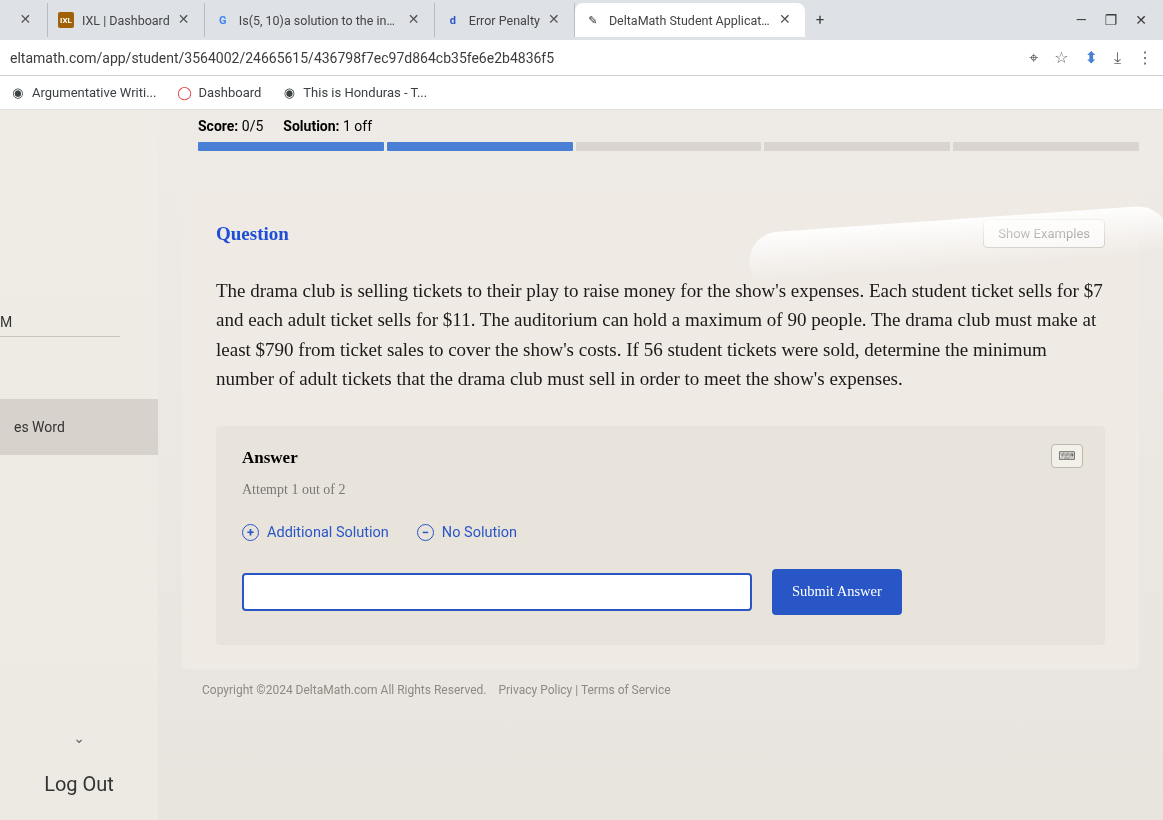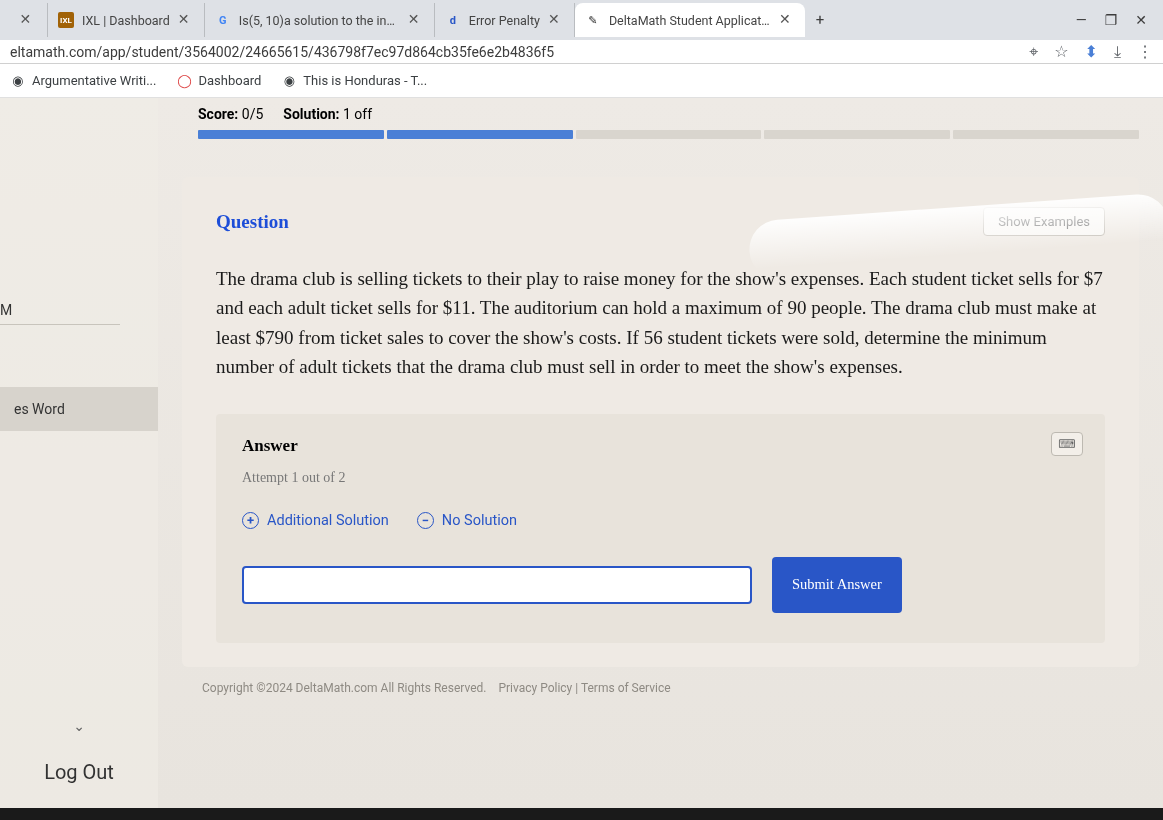--- a/index.html
+++ b/index.html
@@ -11,34 +11,34 @@
 .tab.active { background:#fff; }
 .tab.inactive { background:transparent; border-right:1px solid #b9bcc0; border-radius:0; }
 .tab .favicon { width:16px; height:16px; flex-shrink:0; display:flex; align-items:center; justify-content:center; font-size:11px; }
 .tab .label { white-space:nowrap; overflow:hidden; text-overflow:ellipsis; flex:1; }
 .tab .close { width:16px; height:16px; color:#555; font-size:14px; line-height:1; flex-shrink:0; }
 .tab-actions { display:flex; align-items:center; gap:14px; margin-left:6px; color:#3c3c3c; }
 .tab-actions span { font-size:15px; width:18px; text-align:center; cursor:pointer; }
 .window-ctrl { margin-left:auto; display:flex; gap:18px; padding-right:8px; color:#3c3c3c; }
 .window-ctrl span { font-size:14px; cursor:pointer; }
 
-.addr-bar { background:#fff; height:24px; display:flex; align-items:center; padding:0 10px; gap:12px; border-bottom:1px solid #d0d0d0; }
+.addr-bar { background:#fff; height:36px; display:flex; align-items:center; padding:0 10px; gap:12px; border-bottom:1px solid #d0d0d0; }
 .url { font-size:14px; color:#3c3c3c; flex:1; }
 .addr-icons { display:flex; align-items:center; gap:16px; color:#5f6368; }
 .addr-icons span { font-size:16px; cursor:pointer; }
 
 .bookmarks { background:#fff; height:34px; display:flex; align-items:center; padding:0 10px; gap:20px; font-size:13px; color:#3c4043; border-bottom:1px solid #e0e0e0; }
 .bookmarks .bm { display:flex; align-items:center; gap:6px; cursor:pointer; }
 .bookmarks .bm .bico { width:16px; height:16px; display:flex; align-items:center; justify-content:center; }
 
 .content { display:flex; height:calc(100% - 110px); background:linear-gradient(180deg,#eeeae5 0%,#e8e4de 100%); }
 
 .sidebar { width:158px; background:rgba(240,236,230,0.6); display:flex; flex-direction:column; padding-top:20px; }
 .side-blank { flex:1; }
-.side-item { height:44px; display:flex; align-items:center; padding-left:14px; font-size:14px; color:#333; }
+.side-item { height:56px; display:flex; align-items:center; padding-left:14px; font-size:14px; color:#333; }
 .side-item.sel { background:#d7d3cc; }
 .side-divider { height:1px; background:#c8c4bc; margin:2px 0; width:120px; }
 .side-M { font-size:14px; color:#333; padding:4px 0 4px 0; }
 .expand { text-align:center; color:#666; font-size:14px; padding:8px 0; cursor:pointer; }
 .logout { text-align:center; font-size:20px; color:#333; padding:18px 0 24px; cursor:pointer; }
 
 .main { flex:1; padding:0 24px 20px 24px; overflow:auto; }
 .score-row { display:flex; gap:20px; font-size:14px; padding:8px 0 8px 16px; }
 .score-row .k { font-weight:700; }
 .progress-bar { display:flex; gap:3px; padding:0 0 8px 16px; }
@@ -55,21 +55,21 @@
 .answer-box { background:#e8e3db; border-radius:4px; padding:22px 26px 30px; position:relative; }
 .ans-head { display:flex; align-items:baseline; gap:14px; margin-bottom:26px;flex-direction:column; }
 .ans-title { font-weight:700; font-size:17px; font-family:Georgia,serif; }
 .ans-sub { color:#777; font-size:14px; font-family:Georgia,serif; }
 .keyb { position:absolute; top:18px; right:22px; width:32px; height:24px; border:1px solid #bdb9b1; border-radius:4px; display:flex; align-items:center; justify-content:center; font-size:12px; color:#666; background:#f3efe9; cursor:pointer; }
 .sol-row { display:flex; align-items:center; gap:28px; margin-bottom:28px; }
 .sol-btn { display:flex; align-items:center; gap:8px; color:#2956c7; font-size:14.5px; cursor:pointer; }
 .sol-btn .circ { width:17px; height:17px; border:1.5px solid #2956c7; border-radius:50%; display:flex; align-items:center; justify-content:center; font-size:13px; line-height:1; font-weight:700; }
 .input-row { display:flex; gap:20px; align-items:center; }
 .ans-input { flex:0 0 510px; height:38px; border:2px solid #2956c7; border-radius:4px; background:#fff; padding:0 10px; font-size:15px; outline:none; }
-.submit { background:#2956c7; color:#fff; border:none; height:56px; padding:0 20px; border-radius:4px; font-size:14.5px; font-family:Georgia,serif; cursor:pointer; }
+.submit { background:#2956c7; color:#fff; border:none; height:46px; padding:0 20px; border-radius:4px; font-size:14.5px; font-family:Georgia,serif; cursor:pointer; }
 
 .footer { font-size:12px; color:#8e8a83; padding:14px 0 6px 20px; }
 .footer a { color:#8e8a83; text-decoration:none; }
 </style>
 </head>
 <body>
 
 <div class="browser-chrome">
 
  <div class="tab-strip">

